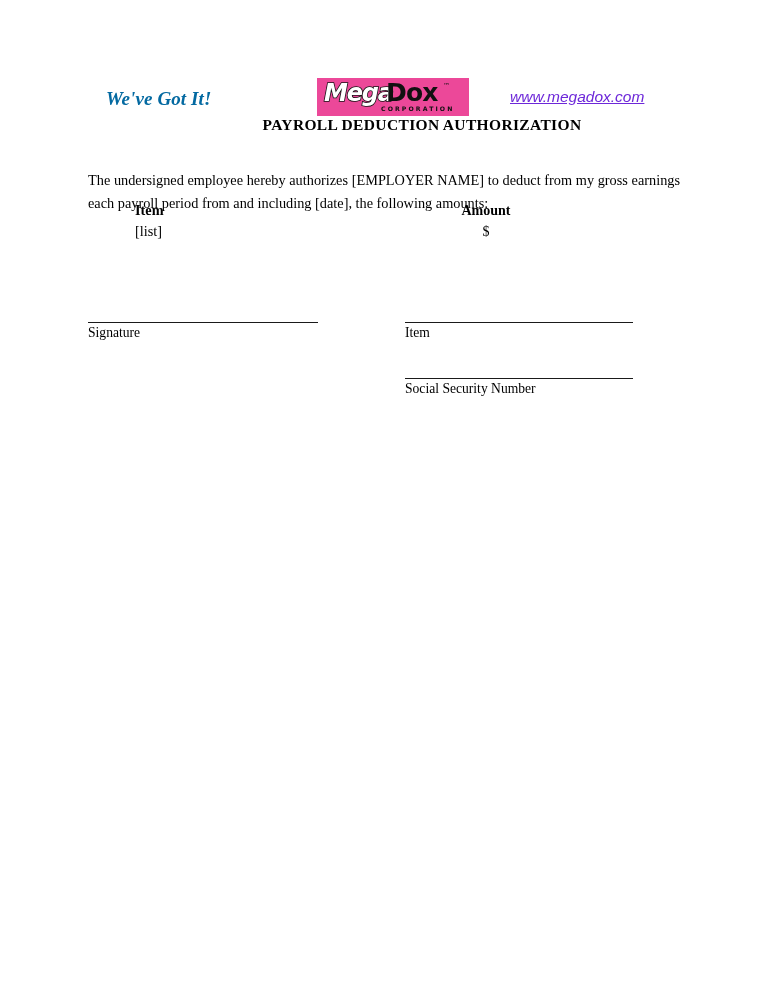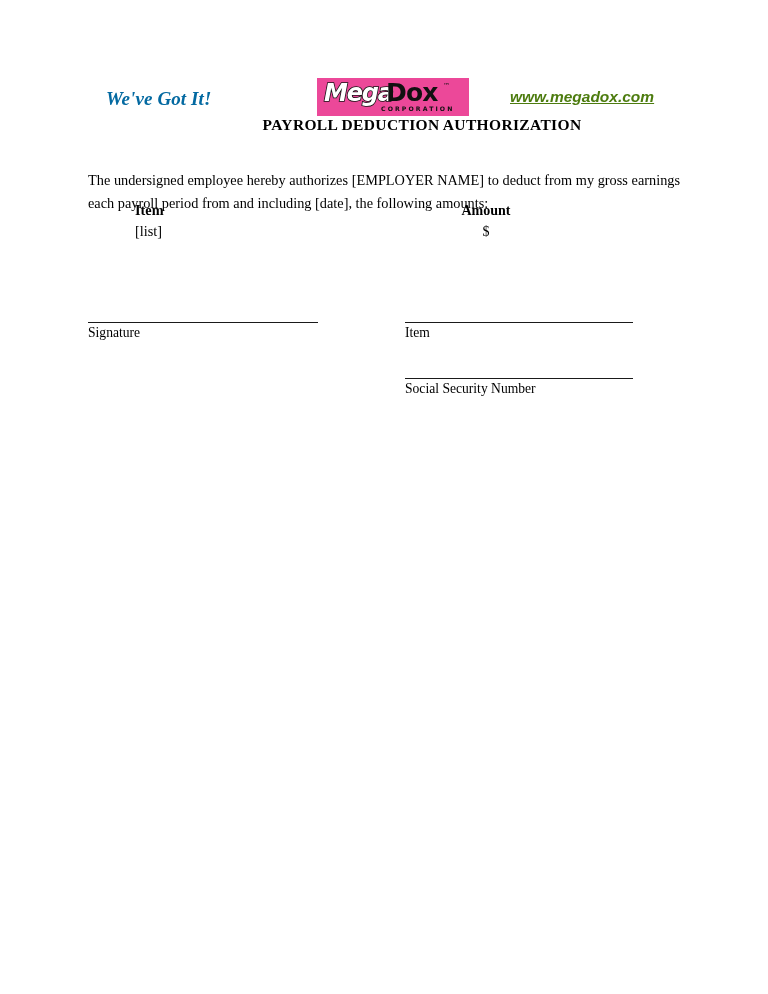--- a/index.html
+++ b/index.html
@@ -105,24 +105,24 @@
     line-height: 8px;
     letter-spacing: 2.1px;
     color: #111111;
   }
 
   .site-url {
     position: absolute;
     left: 510px;
     top: 54px;
     font-family: "Liberation Sans", "DejaVu Sans", sans-serif;
-    font-weight: bold;
+    font-weight: normal;
     font-style: italic;
     font-size: 15.5px;
-    color: #4d7c0f;
+    color: #6d28d9;
     text-decoration: underline;
     white-space: nowrap;
   }
 
   
   .doc-title {
     position: absolute;
     left: 0;
     top: 116px;
     width: 768px;

